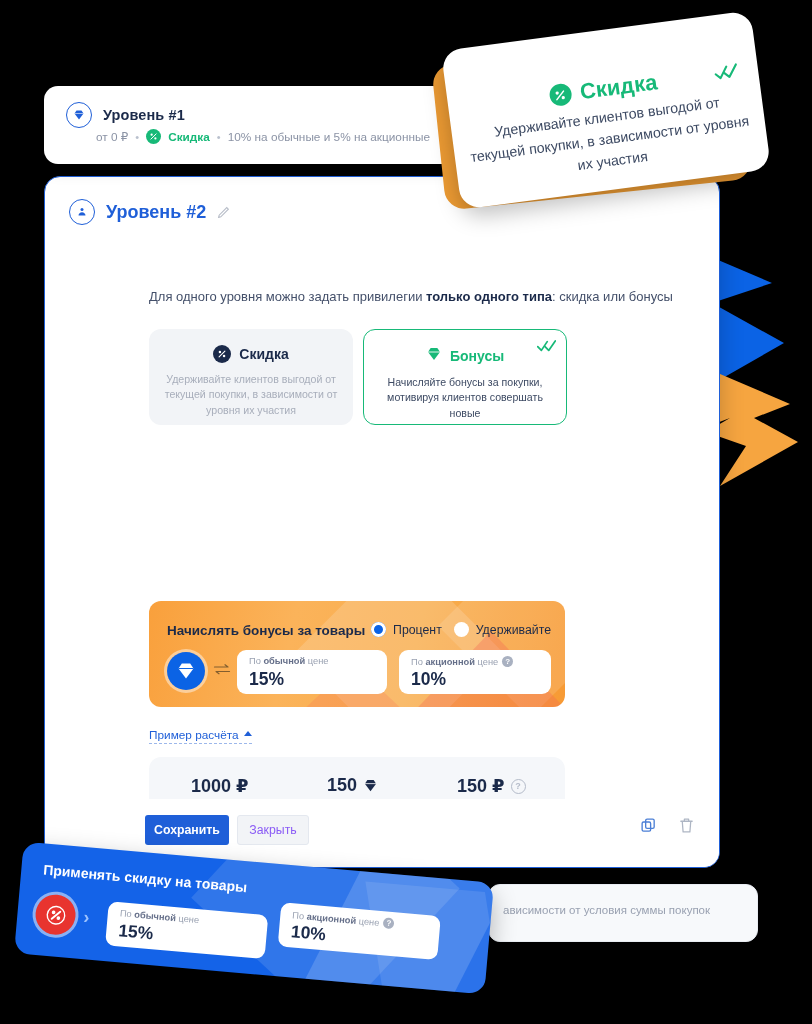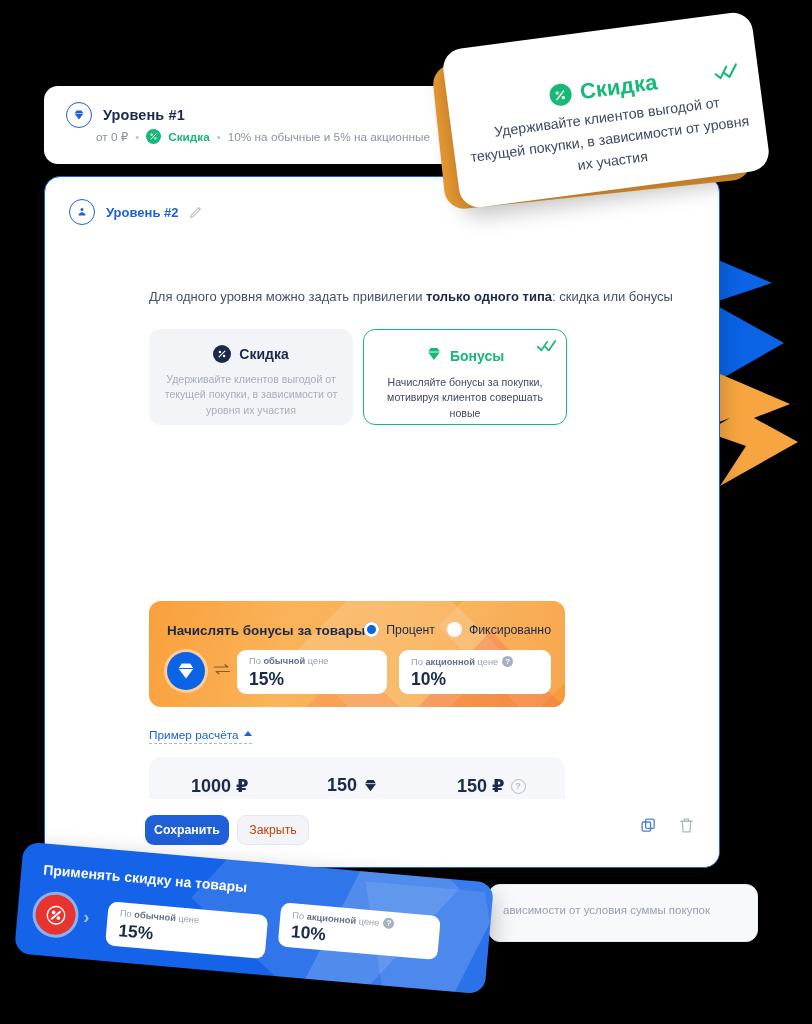--- a/index.html
+++ b/index.html
@@ -23,21 +23,21 @@
   .ico-circle{width:24px;height:24px;border-radius:50%;display:flex;align-items:center;
     justify-content:center;flex:none;}
   .ico-ring{border:1.6px solid #1f5fd8;background:#fff;}
   .ico-green{background:#17b978;}
 
   
   .panel{position:absolute;left:44px;top:176px;width:674px;height:690px;background:#fff;
     border:1px solid #1f5fd8;border-radius:16px;z-index:5;overflow:hidden;
     box-shadow:0 6px 24px rgba(0,0,0,.22);}
   .panel-head{position:absolute;left:24px;top:22px;display:flex;align-items:center;gap:11px;}
-  .panel-title{font-size:13px;font-weight:bold;color:#1f5fd8;}
+  .panel-title{font-size:18px;font-weight:bold;color:#1f5fd8;}
   .pencil{width:13px;height:13px;opacity:.55;}
 
   
   .sum-box{position:absolute;left:104px;top:60px;width:242px;height:48px;background:#fff;
     border:1px solid #e2e6ee;border-radius:10px;}
   .sum-cap{position:absolute;left:13px;top:7px;font-size:9.5px;color:#9aa2b2;}
   .sum-val{position:absolute;left:13px;top:21px;font-size:17px;font-weight:bold;color:#1b2a4a;
     letter-spacing:.3px;}
 
   .hint{position:absolute;left:104px;top:112px;font-size:13px;color:#44506a;white-space:nowrap;}
@@ -106,24 +106,24 @@
   .excol.c2{left:158px;}
   .excol.c3{left:288px;}
   .ex-val{font-size:18px;font-weight:bold;color:#1b2a4a;display:flex;align-items:center;gap:6px;margin-left:20px;}
   .ex-sub{margin-top:9px;font-size:11.3px;line-height:1.5;color:#44506a;max-width:125px;}
   .ex-sub b{color:#1b2a4a;}
   .qmark-l{width:13px;height:13px;border-radius:50%;border:1.3px solid #b4bbc9;color:#b4bbc9;
     font-size:9px;display:inline-flex;align-items:center;justify-content:center;font-weight:bold;}
 
   
   .footer{position:absolute;left:0;bottom:0;width:674px;height:68px;background:#fff;}
-  .btn{position:absolute;top:16px;height:30px;border-radius:9px;font-size:12.3px;
+  .btn{position:absolute;top:16px;height:30px;border-radius:3px;font-size:12.3px;
     display:flex;align-items:center;justify-content:center;box-sizing:border-box;}
   .btn-save{left:100px;width:84px;background:#1f5fd8;color:#fff;font-weight:bold;}
-  .btn-close{left:192px;width:72px;background:#f2f4f7;color:#c2410c;border:1px solid #e4e8ef;}
+  .btn-close{left:192px;width:72px;background:#f2f4f7;color:#8b5cf6;border:1px solid #e4e8ef;}
   .ficon{position:absolute;top:18px;}
   .f-copy{right:62px;}
   .f-trash{right:24px;}
 
   
   .bolt{position:absolute;z-index:4;}
   .bolt-blue{left:566px;top:225px;}
   .bolt-orange{left:660px;top:368px;}
 
   
@@ -267,21 +267,21 @@
 
       <div class="or-title">Начислять бонусы за товары</div>
 
       <div class="radios">
         <label class="rad">
           <span class="rad-dot on"></span>
           <span class="rad-txt">Процент</span>
         </label>
         <label class="rad">
           <span class="rad-dot"></span>
-          <span class="rad-txt">Фиксированно</span>
+          <span class="rad-txt">Удерживайте</span>
         </label>
       </div>
 
       <div class="gem-btn">
         <svg width="20" height="20" viewBox="0 0 24 24">
             <path d="M3 9l4-6h10l4 6-9 12z" fill="#fff"></path>
             <path d="M3 9h18" stroke="#0b63e5" stroke-width="1.4"></path>
           </svg>
       </div>
       <svg class="swap" viewBox="0 0 24 14">

